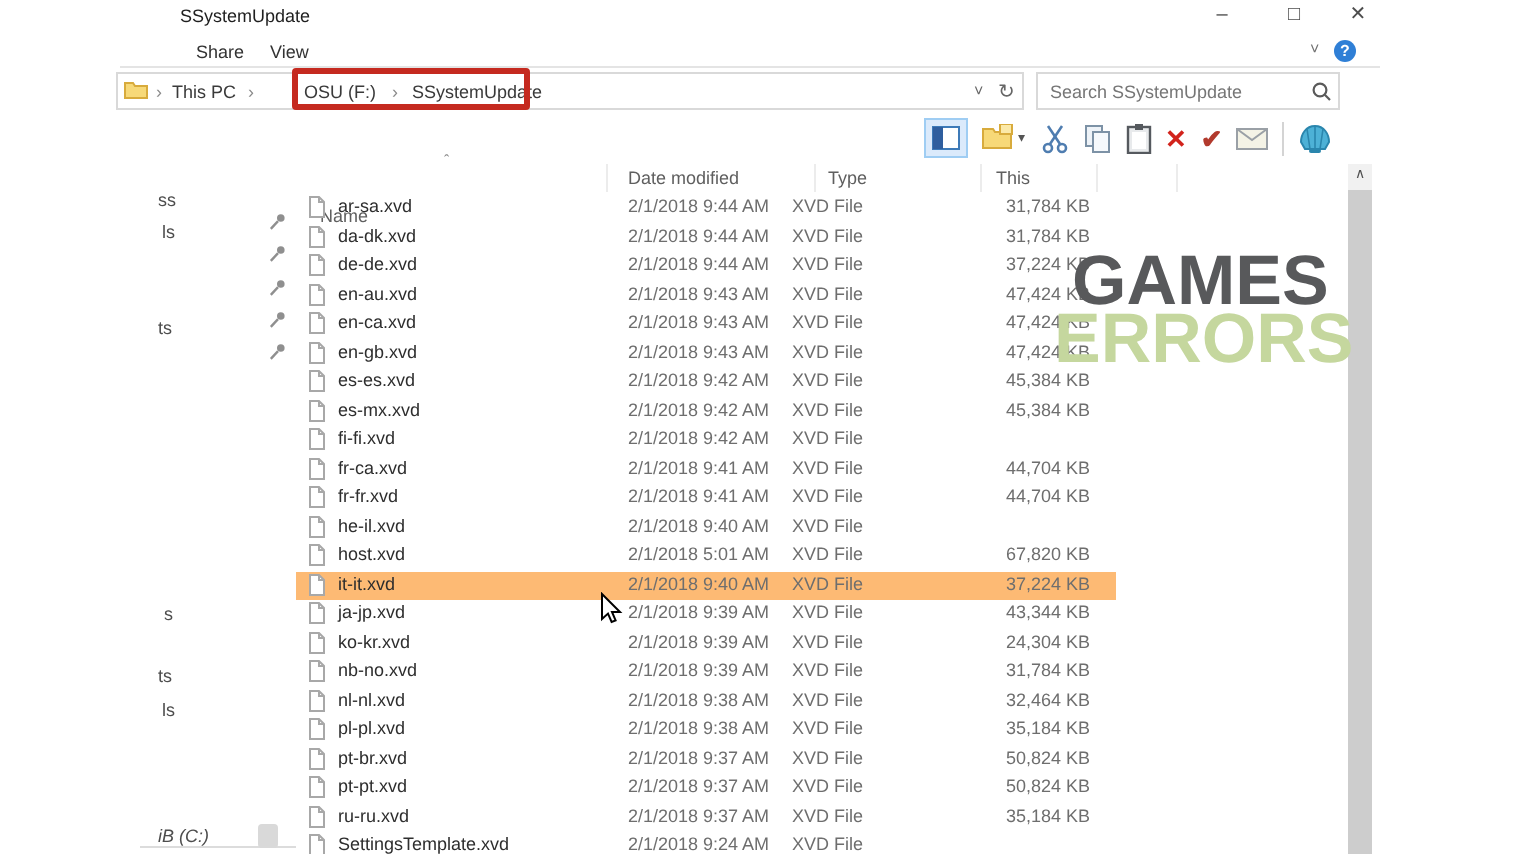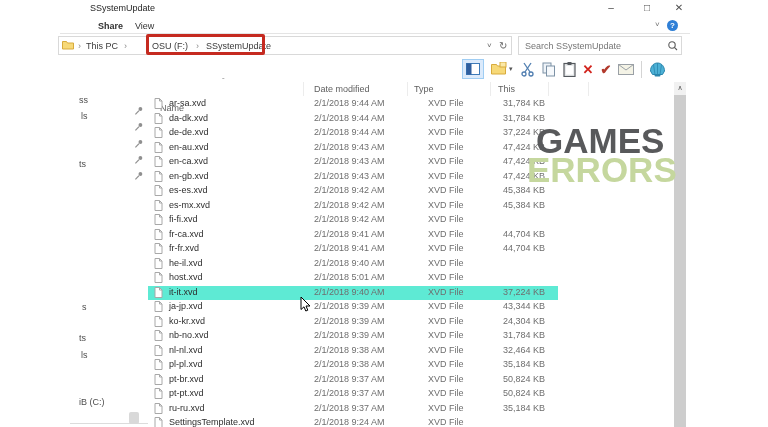--- a/index.html
+++ b/index.html
@@ -8,36 +8,36 @@
           font-family:"Liberation Sans", sans-serif; font-size:9px; color:#333; }
   .abs { position:absolute; }
 
   
   .win-title { left:90px; top:3px; color:#1f1f1f; }
   .winbtn { top:1px; width:22px; height:14px; text-align:center; color:#4d4d4d; font-size:10px; line-height:14px; cursor:default; }
   .btn-min { left:600px; } .btn-max { left:636px; } .btn-close { left:668px; }
 
   
   .menu-item { top:21px; color:#333; }
-  .mi-share { left:98px;font-weight:bold; } .mi-view { left:135px; }
+  .mi-share { left:98px; } .mi-view { left:135px; }
   .ribbon-chev { left:655px; top:20px; color:#707070; font-size:8px; }
   .help-btn { left:667px; top:20px; width:11px; height:11px; border-radius:50%; background:#2f7fd6; color:#fff;
               font-size:8px; font-weight:bold; text-align:center; line-height:11px; }
   .menu-divider { left:60px; top:33px; width:630px; height:1px; background:#e4e4e4; }
 
   
   .addr-box { left:58px; top:36px; width:454px; height:19px; border:1px solid #d9d9d9; background:#fff; }
   .bc { top:41px; color:#3a3a3a; }
   .bc-sep { color:#8a8a8a; }
   .bc0 { left:62px; top:40px; } .bc1 { left:78px; } .bc2 { left:86px; } .bc3 { left:124px; }
   .bc4 { left:152px; } .bc5 { left:196px; } .bc6 { left:206px; }
   .red-box { left:146px; top:34px; width:119px; height:21px; border:3px solid #c52a20; border-radius:2px; pointer-events:none; }
   .addr-chev { left:487px; top:41px; color:#666; font-size:8px; }
   .addr-refresh { left:499px; top:40px; color:#666; font-size:10px; }
-  .search-box { left:518px; top:36px; width:164px; height:19px; border:1px solid #d9d9d9; background:#fff; display:flex; align-items:center; }
+  .search-box { left:518px; top:36px; width:152px; height:19px; border:1px solid #d9d9d9; background:#fff; display:flex; align-items:center; }
   .search-box input { flex:1; border:none; outline:none; font-family:"Liberation Sans",sans-serif; font-size:9px; color:#555; padding-left:6px; background:transparent; }
   .search-box input::placeholder { color:#767676; }
   .search-mag { width:16px; height:16px; flex:0 0 16px; }
 
   
   .toolbar { left:462px; top:57px; height:24px; display:flex; align-items:center; gap:7px; }
   .tbtn { display:flex; align-items:center; justify-content:center; height:20px; }
   .pane-toggle { width:22px; height:20px; background:#dbeafb; border:1px solid #9fcdf3; }
   .tb-sep { width:1px; height:17px; background:#d4d4d4; }
   .x-glyph { color:#d2231c; font-size:13px; font-weight:bold; }
@@ -47,33 +47,33 @@
   
   .col-head { top:84px; color:#5f5f5f; }
   .ch-name { left:160px;margin-top:19px; } .ch-date { left:314px; } .ch-type { left:414px; } .ch-size { left:498px; }
   .sort-caret { left:222px; top:76px; color:#8a8a8a; font-size:8px; }
   .col-sep { top:82px; width:1px; height:14px; background:#ececec; }
   .cs1 { left:303px; } .cs2 { left:407px; } .cs3 { left:490px; } .cs4 { left:548px; } .cs5 { left:588px; }
 
   
   .file-list { left:148px; top:97px; width:410px; }
   .frow { position:relative; height:14.5px; width:410px; }
-  .frow.sel { background:#5eead4; }
+  .frow.sel { background:#fdba74; }
   .frow span { position:absolute; top:1px; white-space:nowrap; }
   .fic { left:6px; top:1px; }
   .fname { left:21px; color:#2e2e2e; }
   .fdate { left:166px; color:#6e6e6e; }
-  .ftype { left:280px; color:#6e6e6e; }
+  .ftype { left:248px; color:#6e6e6e; }
   .fsize { left:0; width:397px; text-align:right; color:#6e6e6e; }
 
   
   .sfrag { color:#4d4d4d; }
   .f0 { left:79px; top:95px; } .f1 { left:81px; top:111px; } .f2 { left:79px; top:159px; }
   .f3 { left:82px; top:302px; } .f4 { left:79px; top:333px; } .f5 { left:81px; top:350px; }
-  .f6 { left:79px; top:397px; }
+  .f6 { left:79px; top:413px;font-style:italic; }
   .drive-line { left:70px; top:423px; width:78px; height:1px; background:#dcdcdc; }
   .nav-frag { left:129px; top:412px; width:10px; height:12px; background:#d9d9d9; border-radius:2px; }
   .pin { position:absolute; left:134px; width:10px; height:10px; }
   .p0 { top:106px; } .p1 { top:122px; } .p2 { top:139px; } .p3 { top:155px; } .p4 { top:171px; }
 
   
   .scrollbar { left:674px; top:82px; width:12px; height:345px; background:#f1f1f1; }
   .sb-up { position:absolute; top:0; left:0; width:12px; height:12px; color:#505050; font-size:7px; text-align:center; line-height:12px; }
   .sb-thumb { position:absolute; top:13px; left:0; width:12px; height:332px; background:#cdcdcd; }
 
@@ -311,20 +311,21 @@
         <span class="ftype">XVD File</span>
       </div>
       <div class="frow">
         <span class="fic"><svg width="9" height="11" viewBox="0 0 9 11">
             <path d="M1 .5 H5.5 L8 3 V10.5 H1 Z" fill="#fff" stroke="#a8a8a8"></path>
             <path d="M5.5 .5 V3 H8" fill="none" stroke="#a8a8a8"></path>
           </svg></span>
         <span class="fname">host.xvd</span>
         <span class="fdate">2/1/2018 5:01 AM</span>
         <span class="ftype">XVD File</span>
+        <span class="fsize">67,820 KB</span>
       </div>
       <div class="frow sel">
         <span class="fic"><svg width="9" height="11" viewBox="0 0 9 11">
             <path d="M1 .5 H5.5 L8 3 V10.5 H1 Z" fill="#fff" stroke="#a8a8a8"></path>
             <path d="M5.5 .5 V3 H8" fill="none" stroke="#a8a8a8"></path>
           </svg></span>
         <span class="fname">it-it.xvd</span>
         <span class="fdate">2/1/2018 9:40 AM</span>
         <span class="ftype">XVD File</span>
         <span class="fsize">37,224 KB</span>

